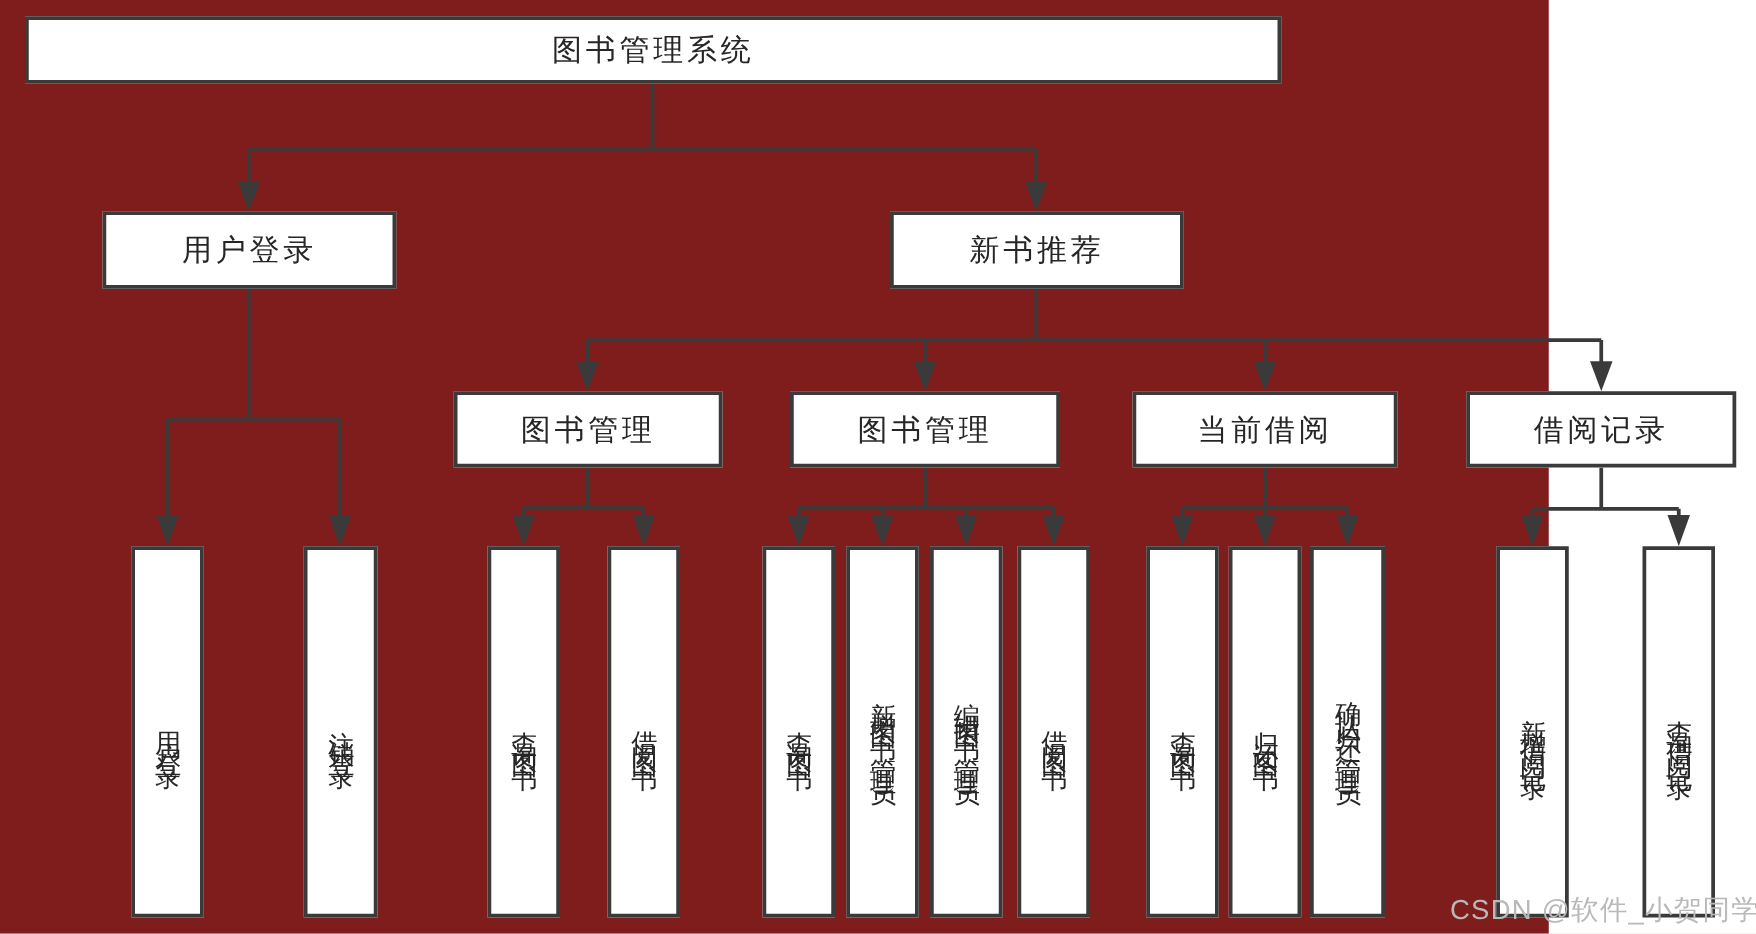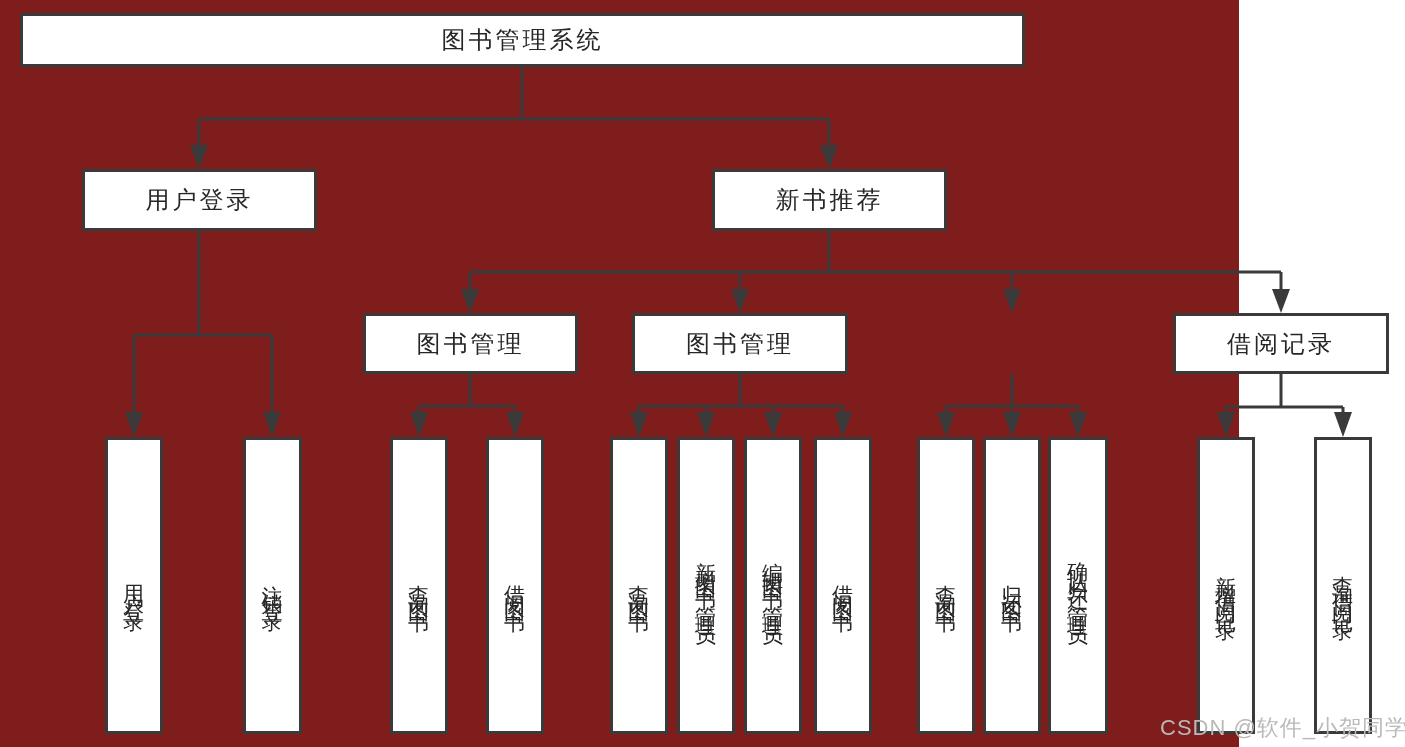--- a/index.html
+++ b/index.html
@@ -84,20 +84,21 @@
     </g>
   </svg>
 
   <div class="hbox" style="left:20px;top:13px;width:1005px;height:54px">图书管理系统</div>
 
   <div class="hbox" style="left:82px;top:169px;width:235px;height:62px">用户登录</div>
   <div class="hbox" style="left:712px;top:169px;width:235px;height:62px">新书推荐</div>
 
   <div class="hbox" style="left:363px;top:313px;width:215px;height:61px">图书管理</div>
   <div class="hbox" style="left:632px;top:313px;width:216px;height:61px">图书管理</div>
+  <div class="hbox" style="left:906px;top:313px;width:212px;height:61px">当前借阅</div>
   <div class="hbox" style="left:1173px;top:313px;width:216px;height:61px">借阅记录</div>
 
   <div class="vbox" style="left:105px;top:437px;width:58px;height:297px">用户登录</div>
   <div class="vbox" style="left:243px;top:437px;width:59px;height:297px">注销登录</div>
 
   <div class="vbox" style="left:390px;top:437px;width:58px;height:297px">查询图书</div>
   <div class="vbox" style="left:486px;top:437px;width:58px;height:297px">借阅图书</div>
 
   <div class="vbox" style="left:610px;top:437px;width:58px;height:297px">查询图书</div>
   <div class="vbox" style="left:677px;top:437px;width:58px;height:297px">新增图书（管理员）</div>

